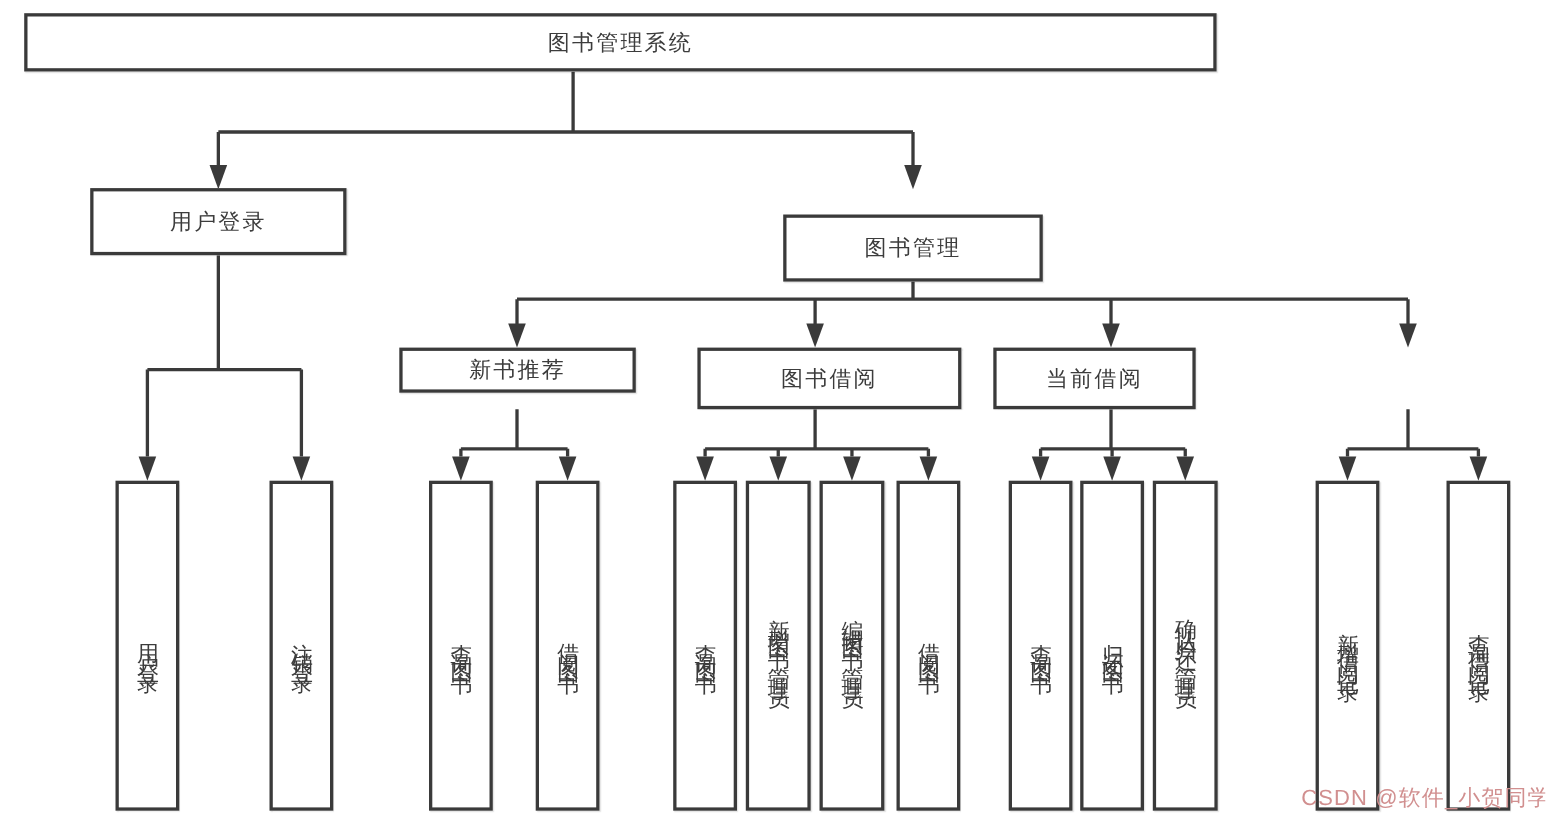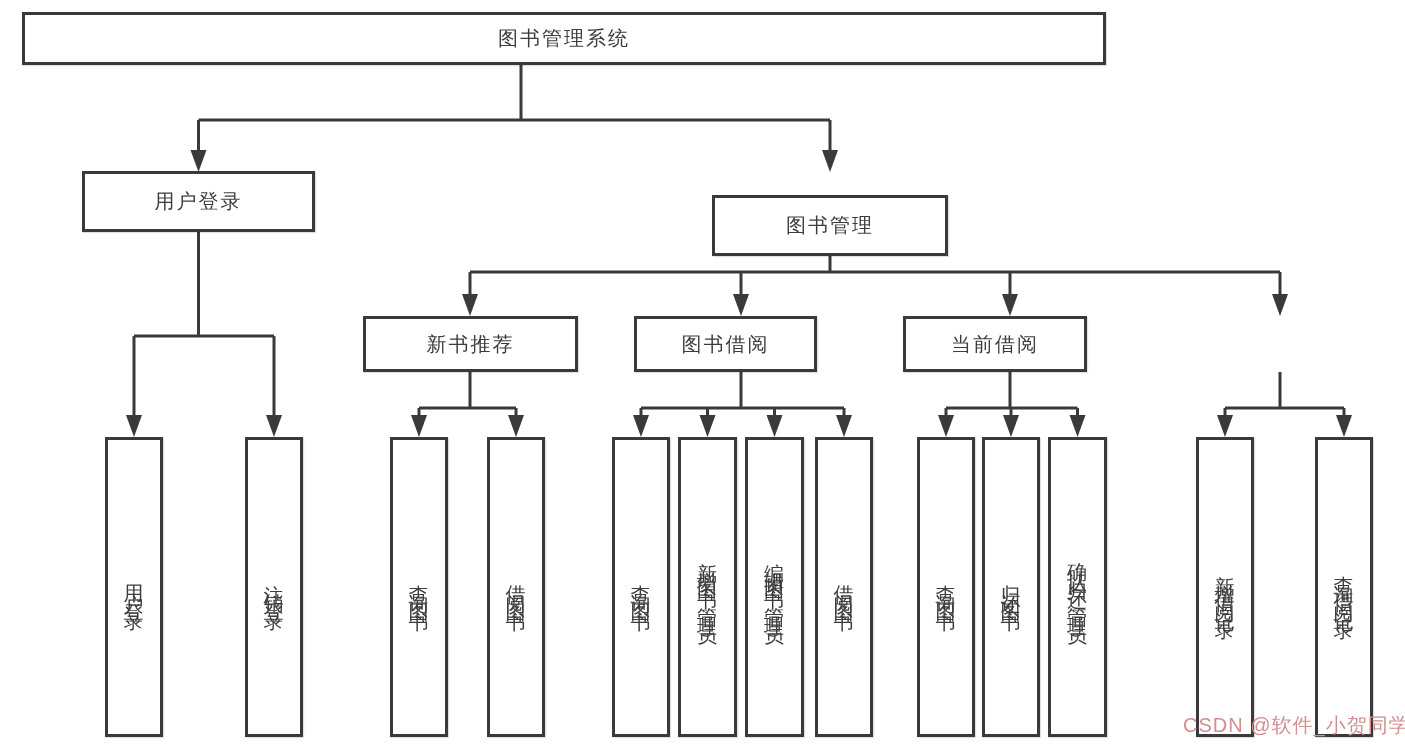--- a/index.html
+++ b/index.html
@@ -101,22 +101,22 @@
       <polygon points="1217,415 1233,415 1225,437"></polygon>
       <polygon points="1336,415 1352,415 1344,437"></polygon>
     </g>
   </svg>
 
   <div class="box" style="left:22px;top:12px;width:1084px;height:53px;">图书管理系统</div>
 
   <div class="box" style="left:82px;top:171px;width:233px;height:61px;">用户登录</div>
   <div class="box" style="left:712px;top:171px;width:236px;height:61px;margin-top:24px;">图书管理</div>
 
-  <div class="box" style="left:363px;top:316px;width:215px;height:56px;">新书推荐</div>
-  <div class="box" style="left:634px;top:316px;width:183px;height:56px;">图书借阅</div>
+  <div class="box" style="left:363px;top:316px;width:215px;height:41px;">新书推荐</div>
+  <div class="box" style="left:634px;top:316px;width:240px;height:56px;">图书借阅</div>
   <div class="box" style="left:903px;top:316px;width:184px;height:56px;">当前借阅</div>
 
   <div class="box v" style="left:105px;top:437px;width:58px;height:300px;">用户登录</div>
   <div class="box v" style="left:245px;top:437px;width:58px;height:300px;">注销登录</div>
 
   <div class="box v" style="left:390px;top:437px;width:58px;height:300px;">查询图书</div>
   <div class="box v" style="left:487px;top:437px;width:58px;height:300px;">借阅图书</div>
 
   <div class="box v" style="left:612px;top:437px;width:58px;height:300px;">查询图书</div>
   <div class="box v" style="left:678px;top:437px;width:59px;height:300px;">新增图书（管理员）</div>

